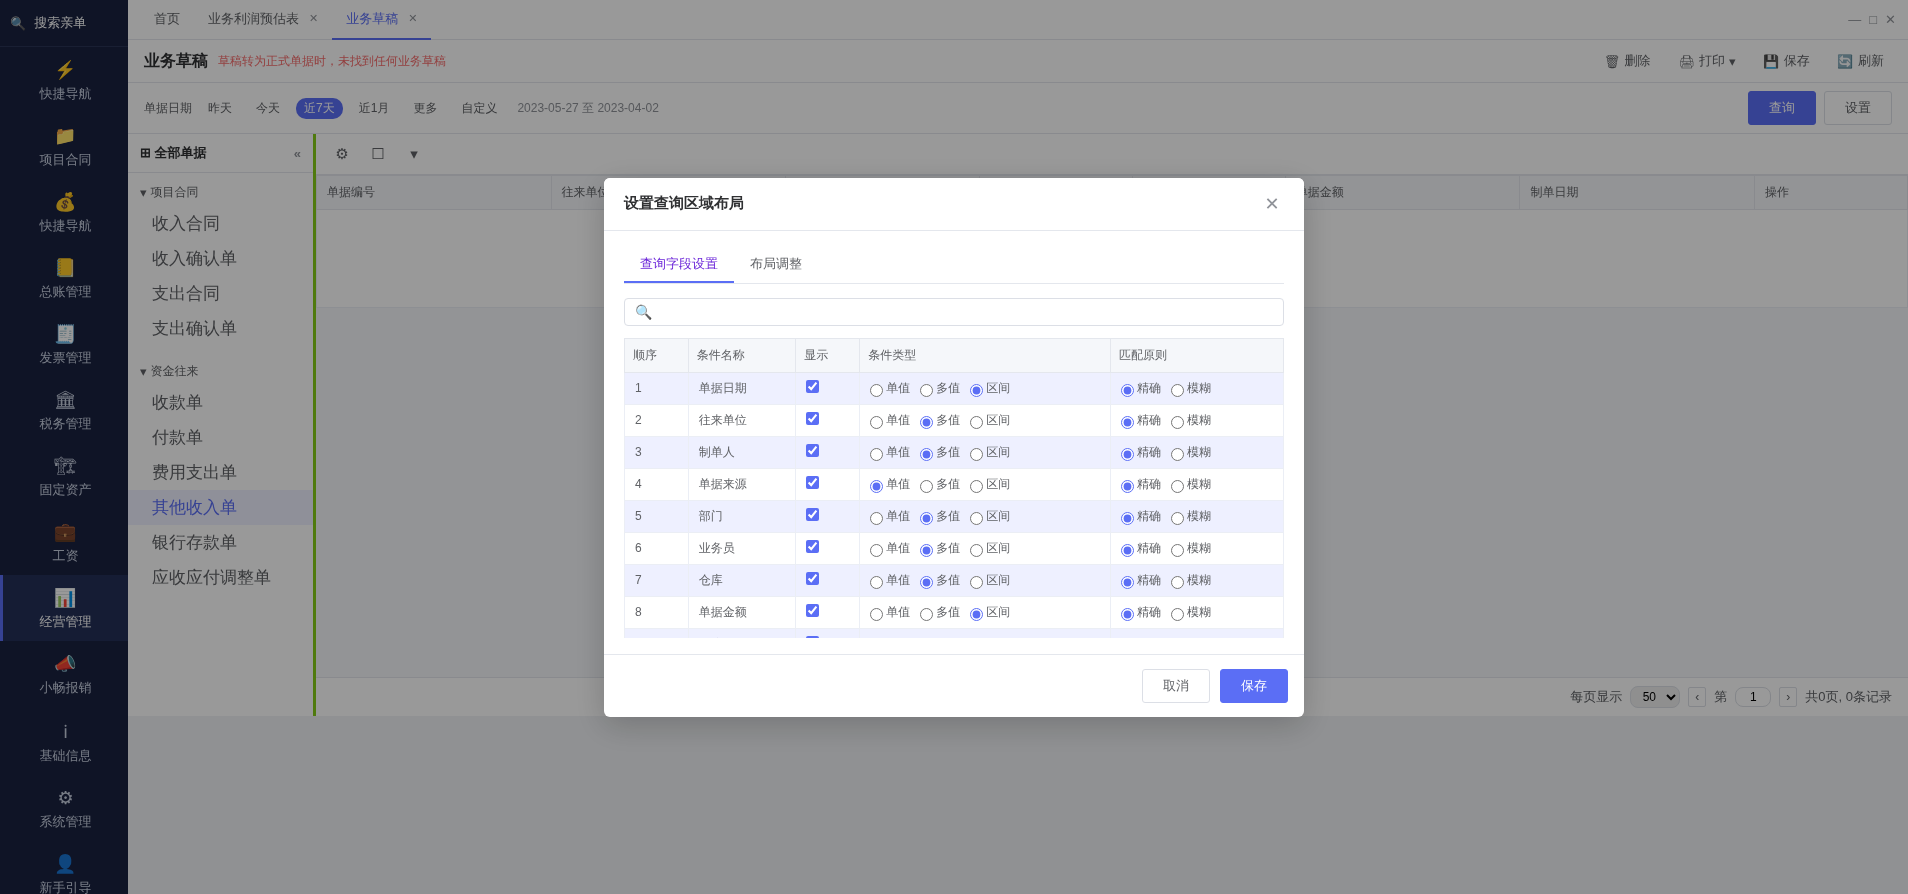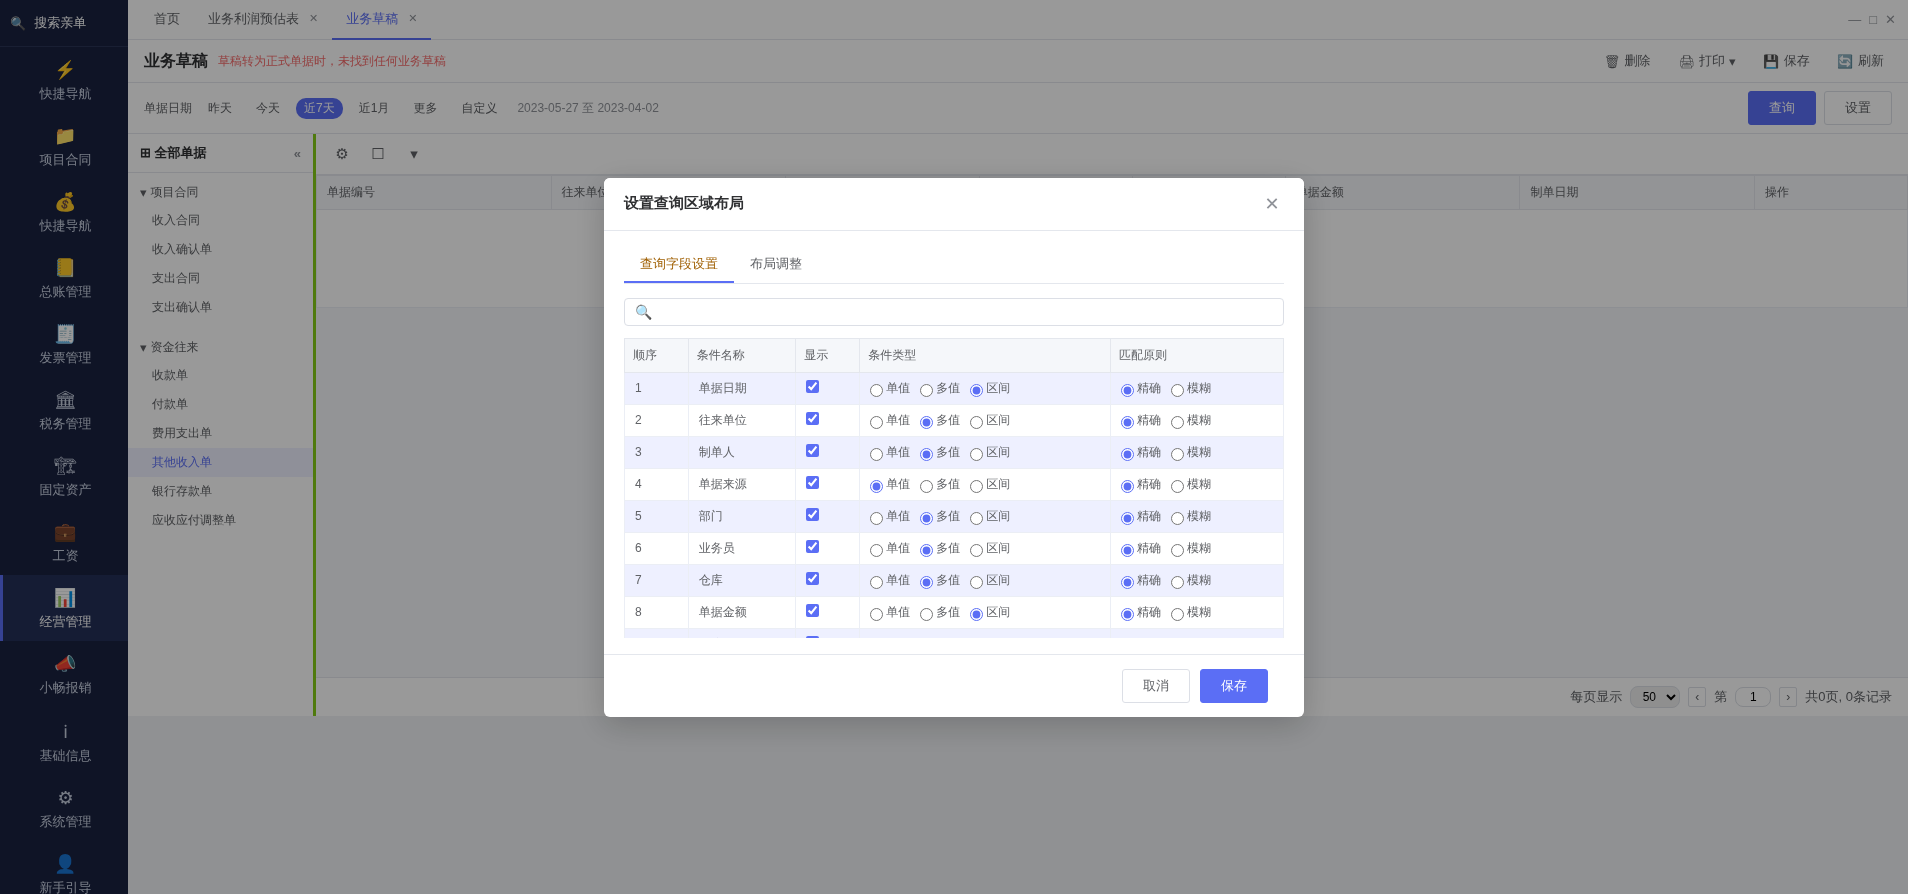--- a/index.html
+++ b/index.html
@@ -148,21 +148,21 @@
       border-bottom: 1px solid #e4e7ed;
     }
     .left-nav-group { padding: 6px 0; }
     .left-nav-group-title {
       display: flex; align-items: center; gap: 4px;
       padding: 5px 12px; color: #606266; cursor: pointer;
       font-size: 12px;
     }
     .left-nav-item {
       padding: 6px 12px 6px 24px; color: #606266;
-      cursor: pointer; font-size: 12px;
+      cursor: pointer; font-size: 17px;
     }
     .left-nav-item.active { background: #eef0ff; color: #5b6ef5; font-weight: 500; }
 
     
     .table-area {
       flex: 1;
       overflow: auto;
       padding: 0;
       display: flex;
       flex-direction: column;
@@ -240,21 +240,21 @@
     .modal-body { padding: 16px 20px; }
     .modal-tabs {
       display: flex; gap: 0; border-bottom: 1px solid #e4e7ed;
       margin-bottom: 14px;
     }
     .modal-tab {
       padding: 8px 16px; cursor: pointer; font-size: 13px;
       color: #606266; border-bottom: 2px solid transparent;
     }
     .modal-tab.active {
-      color: #a16207; border-bottom: 2px solid #5b6ef5; font-weight: 500;
+      color: #6d28d9; border-bottom: 2px solid #5b6ef5; font-weight: 500;
     }
     .search-bar {
       display: flex; align-items: center; gap: 8px;
       border: 1px solid #dcdfe6; border-radius: 4px;
       padding: 5px 10px; margin-bottom: 12px;
       background: #fff;
     }
     .search-bar input {
       border: none; outline: none; flex: 1; font-size: 13px; color: #606266;
     }
@@ -282,21 +282,21 @@
     }
     input[type="radio"] { accent-color: #5b6ef5; cursor: pointer; }
     input[type="checkbox"] { accent-color: #5b6ef5; cursor: pointer; }
 
     .scroll-container { max-height: 300px; overflow-y: auto; }
     .scroll-container::-webkit-scrollbar { width: 6px; }
     .scroll-container::-webkit-scrollbar-thumb { background: #dcdfe6; border-radius: 3px; }
 
     .modal-footer {
       display: flex; align-items: center; justify-content: flex-end;
-      padding: 14px 36px; border-top: 1px solid #e4e7ed; gap: 10px;
+      padding: 14px 16px; border-top: 1px solid #e4e7ed; gap: 10px;
     }
     .btn {
       padding: 7px 20px; border-radius: 3px; cursor: pointer;
       font-size: 13px; border: 1px solid #dcdfe6;
       background: #fff; color: #606266;
     }
     .btn-primary {
       background: #5b6ef5; color: #fff; border-color: #5b6ef5;
     }
   </style>

